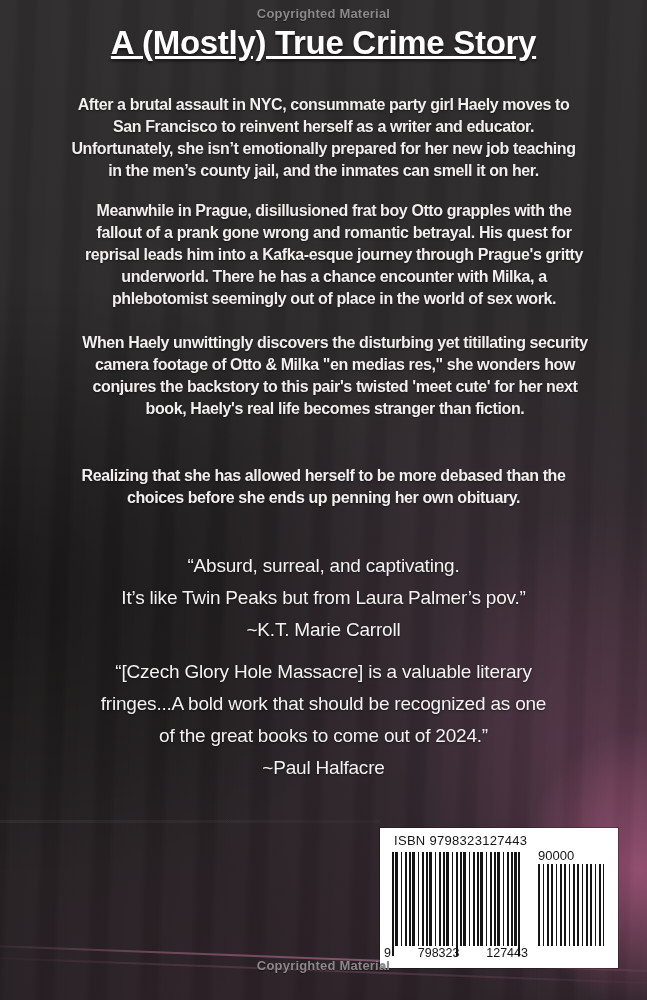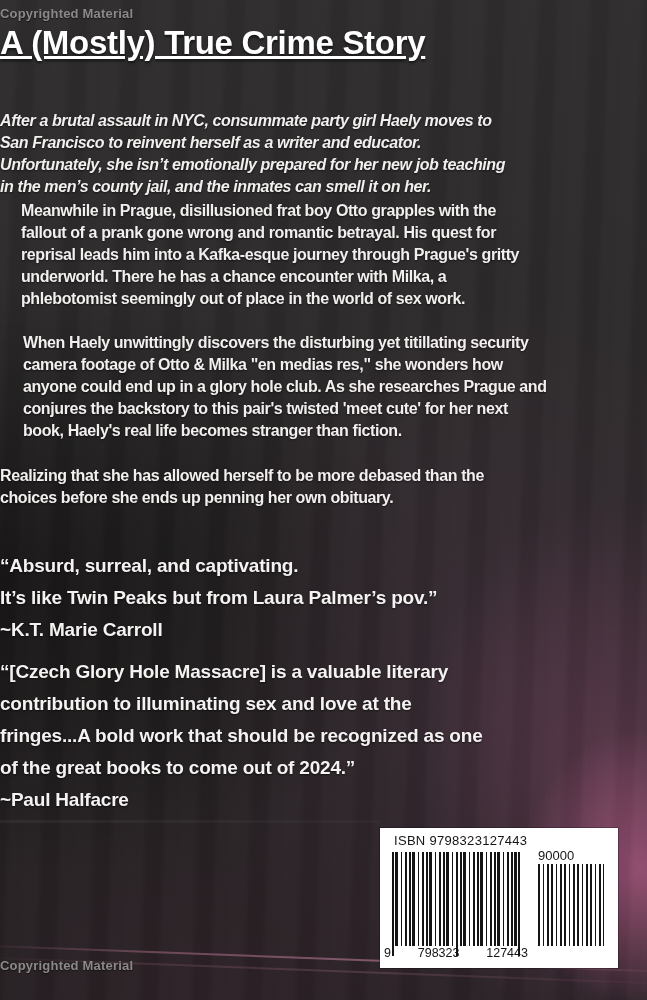--- a/index.html
+++ b/index.html
@@ -23,35 +23,35 @@
   .floor-line {
     position:absolute; left:-30px; top:944px; width:720px; height:2px;
     background:linear-gradient(90deg, rgba(190,120,150,0) 0%, rgba(200,125,160,.40) 25%,
       rgba(212,138,172,.5) 55%, rgba(150,85,115,.25) 90%, rgba(150,85,115,0) 100%);
     transform:rotate(2.2deg); transform-origin:left center;
   }
   .floor-line.second { top:956px; opacity:.4; }
   .hband { position:absolute; left:0; top:820px; width:380px; height:3px;
     background:linear-gradient(90deg, rgba(255,255,255,.05), rgba(255,255,255,.02)); }
 
-  .centered { position:absolute; left:0; right:0; }
+  .centered { position:absolute; left:0; right:0; text-align:center; }
   .copyright { color:#8b8989; font-size:13px; font-weight:700; letter-spacing:.2px;
     text-shadow:0 1px 1px rgba(0,0,0,.5); }
   .copyright.top { top:6px; }
   .copyright.bottom { top:958px; }
 
   .title { top:24px; color:#ffffff; font-size:33px; font-weight:700; letter-spacing:-.3px;
     text-shadow:0 2px 3px rgba(0,0,0,.6); white-space:nowrap;text-decoration:underline; }
 
   .para { color:#f2efee; font-size:16px; font-weight:700; letter-spacing:-.4px;
     text-shadow:0 1px 2px rgba(0,0,0,.55); }
   .para .line { height:22px; line-height:22px; white-space:nowrap; }
-  .p1 { top:110px;font-style:italic; } .p2 { top:200px;padding-left:21px; } .p3 { top:332px;padding-left:23px; } .p4 { top:465px; }
+  .p1 { top:94px; } .p2 { top:200px;padding-left:21px; } .p3 { top:332px;padding-left:23px; } .p4 { top:465px; }
 
-  .quote { color:#f5f3f2; font-size:19px; font-weight:700; letter-spacing:-.2px;
+  .quote { color:#f5f3f2; font-size:19px; font-weight:400; letter-spacing:-.2px;
     text-shadow:0 1px 2px rgba(0,0,0,.55); }
   .quote .line { height:32px; line-height:32px; white-space:nowrap; }
   .q1 { top:550px; } .q2 { top:656px; }
 
   .barcode {
     position:absolute; left:380px; top:828px; width:238px; height:140px; background:#ffffff;
     box-shadow:0 0 0 1px rgba(0,0,0,.25); color:#141414;
   }
   .isbn-label { position:absolute; left:14px; top:5px; font-size:13px; letter-spacing:.3px; }
   .bars-main { position:absolute; left:12px; top:24px; width:128px; height:94px;
@@ -91,39 +91,37 @@
     <div class="line">Meanwhile in Prague, disillusioned frat boy Otto grapples with the</div>
     <div class="line">fallout of a prank gone wrong and romantic betrayal. His quest for</div>
     <div class="line">reprisal leads him into a Kafka-esque journey through Prague's gritty</div>
     <div class="line">underworld. There he has a chance encounter with Milka, a</div>
     <div class="line">phlebotomist seemingly out of place in the world of sex work.</div>
   </div>
 
   <div class="centered para p3">
     <div class="line">When Haely unwittingly discovers the disturbing yet titillating security</div>
     <div class="line">camera footage of Otto &amp; Milka "en medias res," she wonders how</div>
-    <div class="line">anyone could end up in a glory hole club. As she researches Prague and</div>
     <div class="line">conjures the backstory to this pair's twisted 'meet cute' for her next</div>
     <div class="line">book, Haely's real life becomes stranger than fiction.</div>
   </div>
 
   <div class="centered para p4">
     <div class="line">Realizing that she has allowed herself to be more debased than the</div>
     <div class="line">choices before she ends up penning her own obituary.</div>
   </div>
 
   <div class="centered quote q1">
     <div class="line">“Absurd, surreal, and captivating.</div>
     <div class="line">It’s like Twin Peaks but from Laura Palmer’s pov.”</div>
     <div class="line">~K.T. Marie Carroll</div>
   </div>
 
   <div class="centered quote q2">
     <div class="line">“[Czech Glory Hole Massacre] is a valuable literary</div>
-    <div class="line">contribution to illuminating sex and love at the</div>
     <div class="line">fringes...A bold work that should be recognized as one</div>
     <div class="line">of the great books to come out of 2024.”</div>
     <div class="line">~Paul Halfacre</div>
   </div>
 
   <div class="barcode">
     <div class="isbn-label">ISBN 9798323127443</div>
     <div class="bars-main"></div>
     <div class="guard g1"></div>
     <div class="guard g2"></div>

